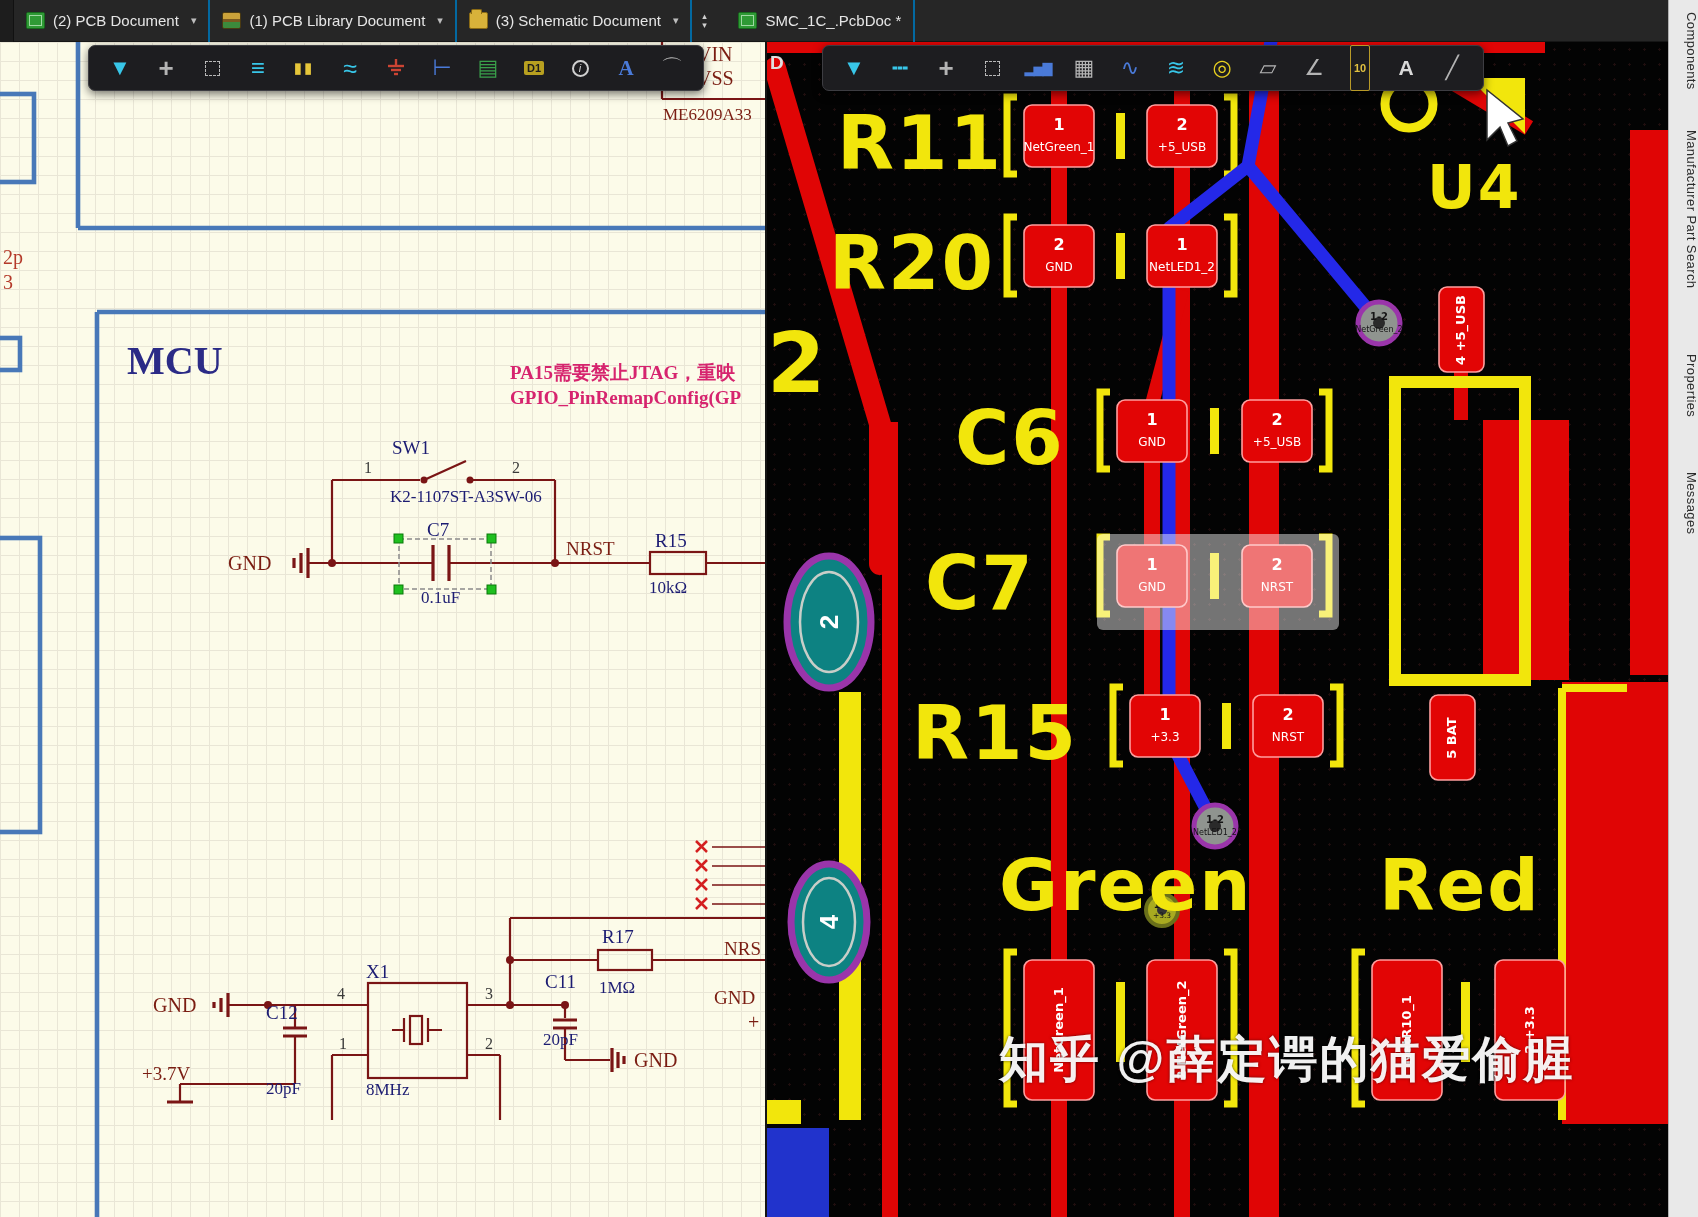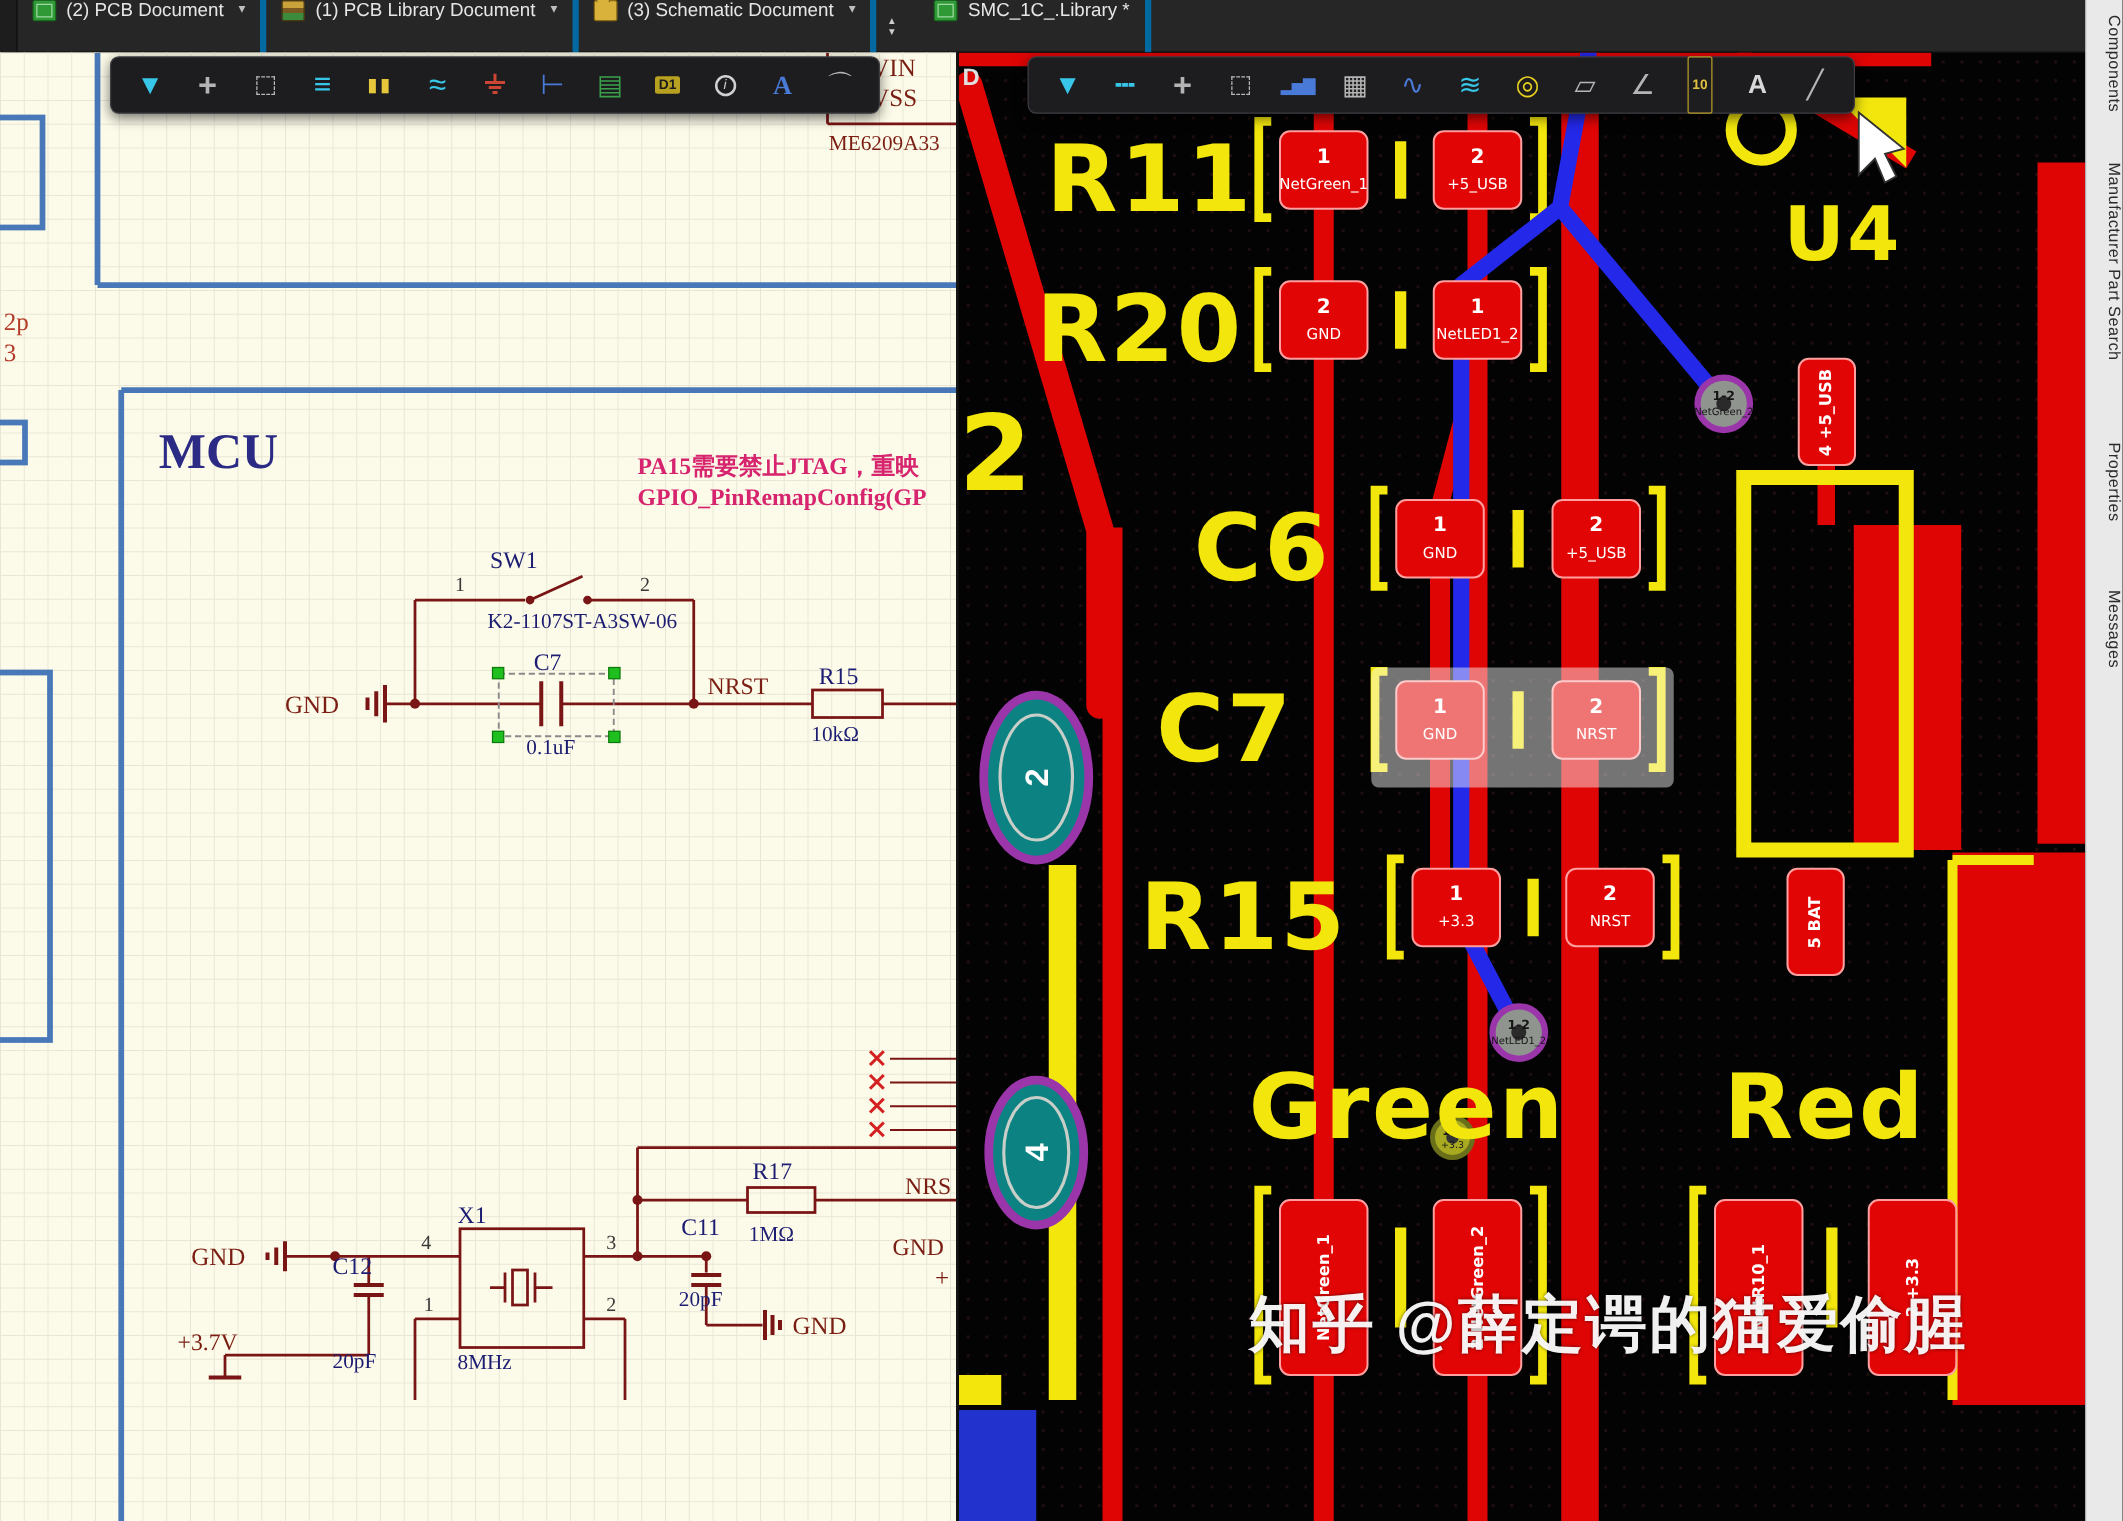--- a/index.html
+++ b/index.html
@@ -2,21 +2,21 @@
 <html><head>
 <meta charset="utf-8">
 <style>
   *{margin:0;padding:0;box-sizing:border-box}
   html,body{width:1698px;height:1217px;overflow:hidden;background:#1e1e1e;font-family:"Liberation Sans",sans-serif}
   .app{position:absolute;left:0;top:0;width:1698px;height:1217px}
 
   
   .tabbar{position:absolute;left:0;top:0;width:1668px;height:42px;background:#262626;display:flex;align-items:center;color:#e2e2e2;border-bottom:1px solid #161616}
   .tab-edge{width:14px;height:42px;background:#1d1d1d;border-right:1px solid #111}
-  .doc-tab{display:flex;align-items:flex-start;gap:8px;height:42px;padding:0 12px;border-right:5px solid #0369a1;font-size:15px;cursor:default;white-space:nowrap}
+  .doc-tab{display:flex;align-items:center;gap:8px;height:42px;padding:0 12px;border-right:2px solid #0369a1;font-size:15px;cursor:default;white-space:nowrap}
   .tab-label{color:#e6e6e6}
   .chev{font-size:11px;color:#bdbdbd;margin-left:4px}
   .spinner{display:flex;flex-direction:column;align-items:center;justify-content:center;width:24px;height:42px;font-size:9px;color:#cfcfcf;line-height:9px}
   .ticon{display:inline-block;width:19px;height:17px;border-radius:2px;position:relative}
   .ticon.chip{background:#2f9a35;border:1px solid #176b1d;box-shadow:inset 0 0 0 2px #2f9a35,inset 0 0 0 3px #9fd8a2}
   .ticon.lib{background:linear-gradient(#caa23a 0 38%,#7a5a20 38% 62%,#3c8a3c 62% 100%);border:1px solid #4a3a12}
   .ticon.folder{background:#d8b23a;border:1px solid #8a6a14;border-radius:2px}
   .ticon.folder::before{content:"";position:absolute;left:1px;top:-4px;width:9px;height:4px;background:#d8b23a;border:1px solid #8a6a14;border-bottom:none;border-radius:2px 2px 0 0}
 
   
@@ -87,21 +87,21 @@
       <span class="ticon folder"></span>
       <span class="tab-label">(3) Schematic Document</span>
       <span class="chev">▾</span>
     </div>
     <div class="spinner">
         <span>▴</span>
         <span>▾</span>
       </div>
     <div class="doc-tab" style="margin-left:10px">
       <span class="ticon chip"></span>
-      <span class="tab-label">SMC_1C_.Library *</span>
+      <span class="tab-label">SMC_1C_.PcbDoc *</span>
     </div>
   </div>
 
   <div class="schematic-panel">
 
     <div class="float-toolbar" style="left:88px">
       <span class="tool cyan">▼</span>
       <span class="tool gry" style="font-weight:700;font-size:26px">+</span>
       <span class="tool">
           <span class="dash-box"></span>

